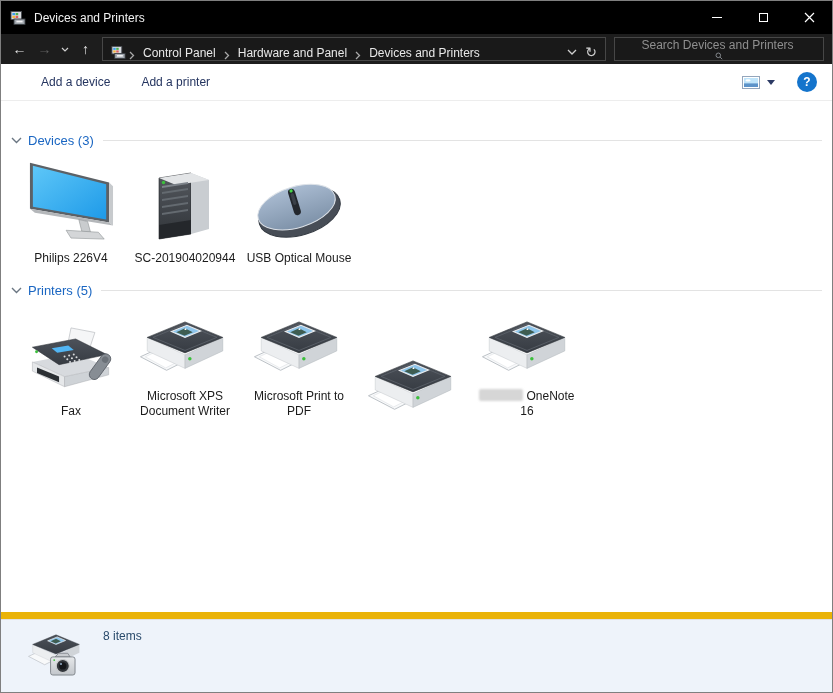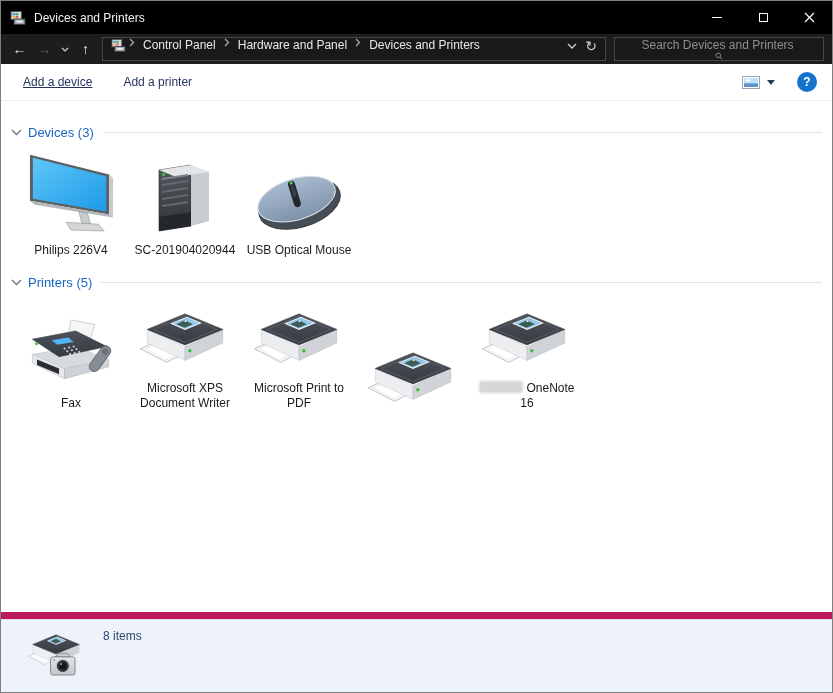--- a/index.html
+++ b/index.html
@@ -1,20 +1,20 @@
 <!DOCTYPE html>
 <html><head>
 <meta charset="utf-8">
 <style>
   * { margin:0; padding:0; box-sizing:border-box; }
   html,body { background:#cfcfcf; }
   body { font-family:"Liberation Sans", sans-serif; }
 
   .window{
-    width:833px; height:693px; background:#be185d;
+    width:833px; height:693px; background:#eab308;
     border:1px solid #7f7f7f;
     display:flex; flex-direction:column;
     position:relative; overflow:hidden;
   }
 
   
   .titlebar{
     height:33px; background:#000; color:#fff;
     display:flex; align-items:center; flex-shrink:0;
   }
@@ -28,21 +28,21 @@
   
   .navbar{
     height:30px; background:#1d1d1d; display:flex; align-items:center;
     flex-shrink:0; padding:0 8px 0 6px;
   }
   .nav-btn{ color:#e8e8e8; font-size:14px; width:25px; text-align:center; line-height:28px; }
   .nav-btn.disabled{ color:#5f5f5f; }
   .nav-chev{ width:16px; display:flex; justify-content:center; align-items:center; }
   .addressbar{
     flex:1; height:24px; margin:0 8px 0 4px; background:#191919;
-    border:1px solid #474747; display:flex; align-items:flex-start;
+    border:1px solid #474747; display:flex; align-items:flex-end;
     color:#e8e8e8; font-size:12px; padding:0 4px;
   }
   .addressbar .crumb-icon{ display:flex; margin:0 2px 0 4px; }
   .crumb{ padding:0 7px; white-space:nowrap; }
   .crumb-sep{ display:flex; align-items:center; padding:0 1px; }
   .address-right{ margin-left:auto; display:flex; align-items:center; gap:8px; padding-right:4px; }
   .refresh-glyph{ color:#cfcfcf; font-size:14px; }
   .searchbox{
     width:210px; height:24px; background:#191919; border:1px solid #474747;
     display:flex; align-items:center; padding:0 7px;flex-direction:column;
@@ -52,34 +52,34 @@
     font-family:"Liberation Sans", sans-serif; font-size:12px; color:#bdbdbd; min-width:0;
   }
   .searchbox input::placeholder{ color:#8f8f8f; opacity:1; }
 
   
   .toolbar{
     height:37px; background:#fff; border-bottom:1px solid #ededed;
     display:flex; align-items:center; flex-shrink:0;
   }
   .tb-link{ color:#24345f; font-size:12px; cursor:default; }
-  .tb-link.first{ margin-left:22px;text-decoration:underline; }
+  .tb-link.first{ margin-left:40px; }
   .tb-link.second{ margin-left:31px; }
   .tb-right{ margin-left:auto; display:flex; align-items:center; margin-right:15px; }
   .view-group{ display:flex; align-items:center; gap:7px; margin-right:22px; }
   .caret-down{ width:0; height:0; border-left:4px solid transparent; border-right:4px solid transparent; border-top:5px solid #2c3a64; }
   .help-btn{
     width:20px; height:20px; border-radius:50%; background:#1474cc;
     color:#fff; font-size:12px; font-weight:bold;
     display:flex; align-items:center; justify-content:center;
   }
 
   
   .content{ flex:1; background:#fff; padding:10px 8px 0 8px; overflow:hidden; }
-  .group-header{ display:flex; align-items:center; height:20px; margin-top:11px; }
+  .group-header{ display:flex; align-items:center; height:20px; margin-top:19px; }
   .group-header.second{ margin-top:14px; }
   .group-chev{ display:flex; align-items:center; padding:0 6px 0 2px; }
   .group-title{ color:#1a66c2; font-size:13px; white-space:nowrap; }
   .group-rule{ flex:1; height:1px; background:#e3e3e3; margin-left:9px; margin-right:2px; }
 
   .tiles{ display:flex; align-items:flex-end; padding-left:5px; margin-top:4px; }
   .tile{ width:114px; display:flex; flex-direction:column; align-items:center; }
   .iconbox{ display:flex; align-items:flex-end; justify-content:center; }
   .tiles.devices .iconbox{ height:88px; }
   .tiles.printers .iconbox{ height:68px; }

